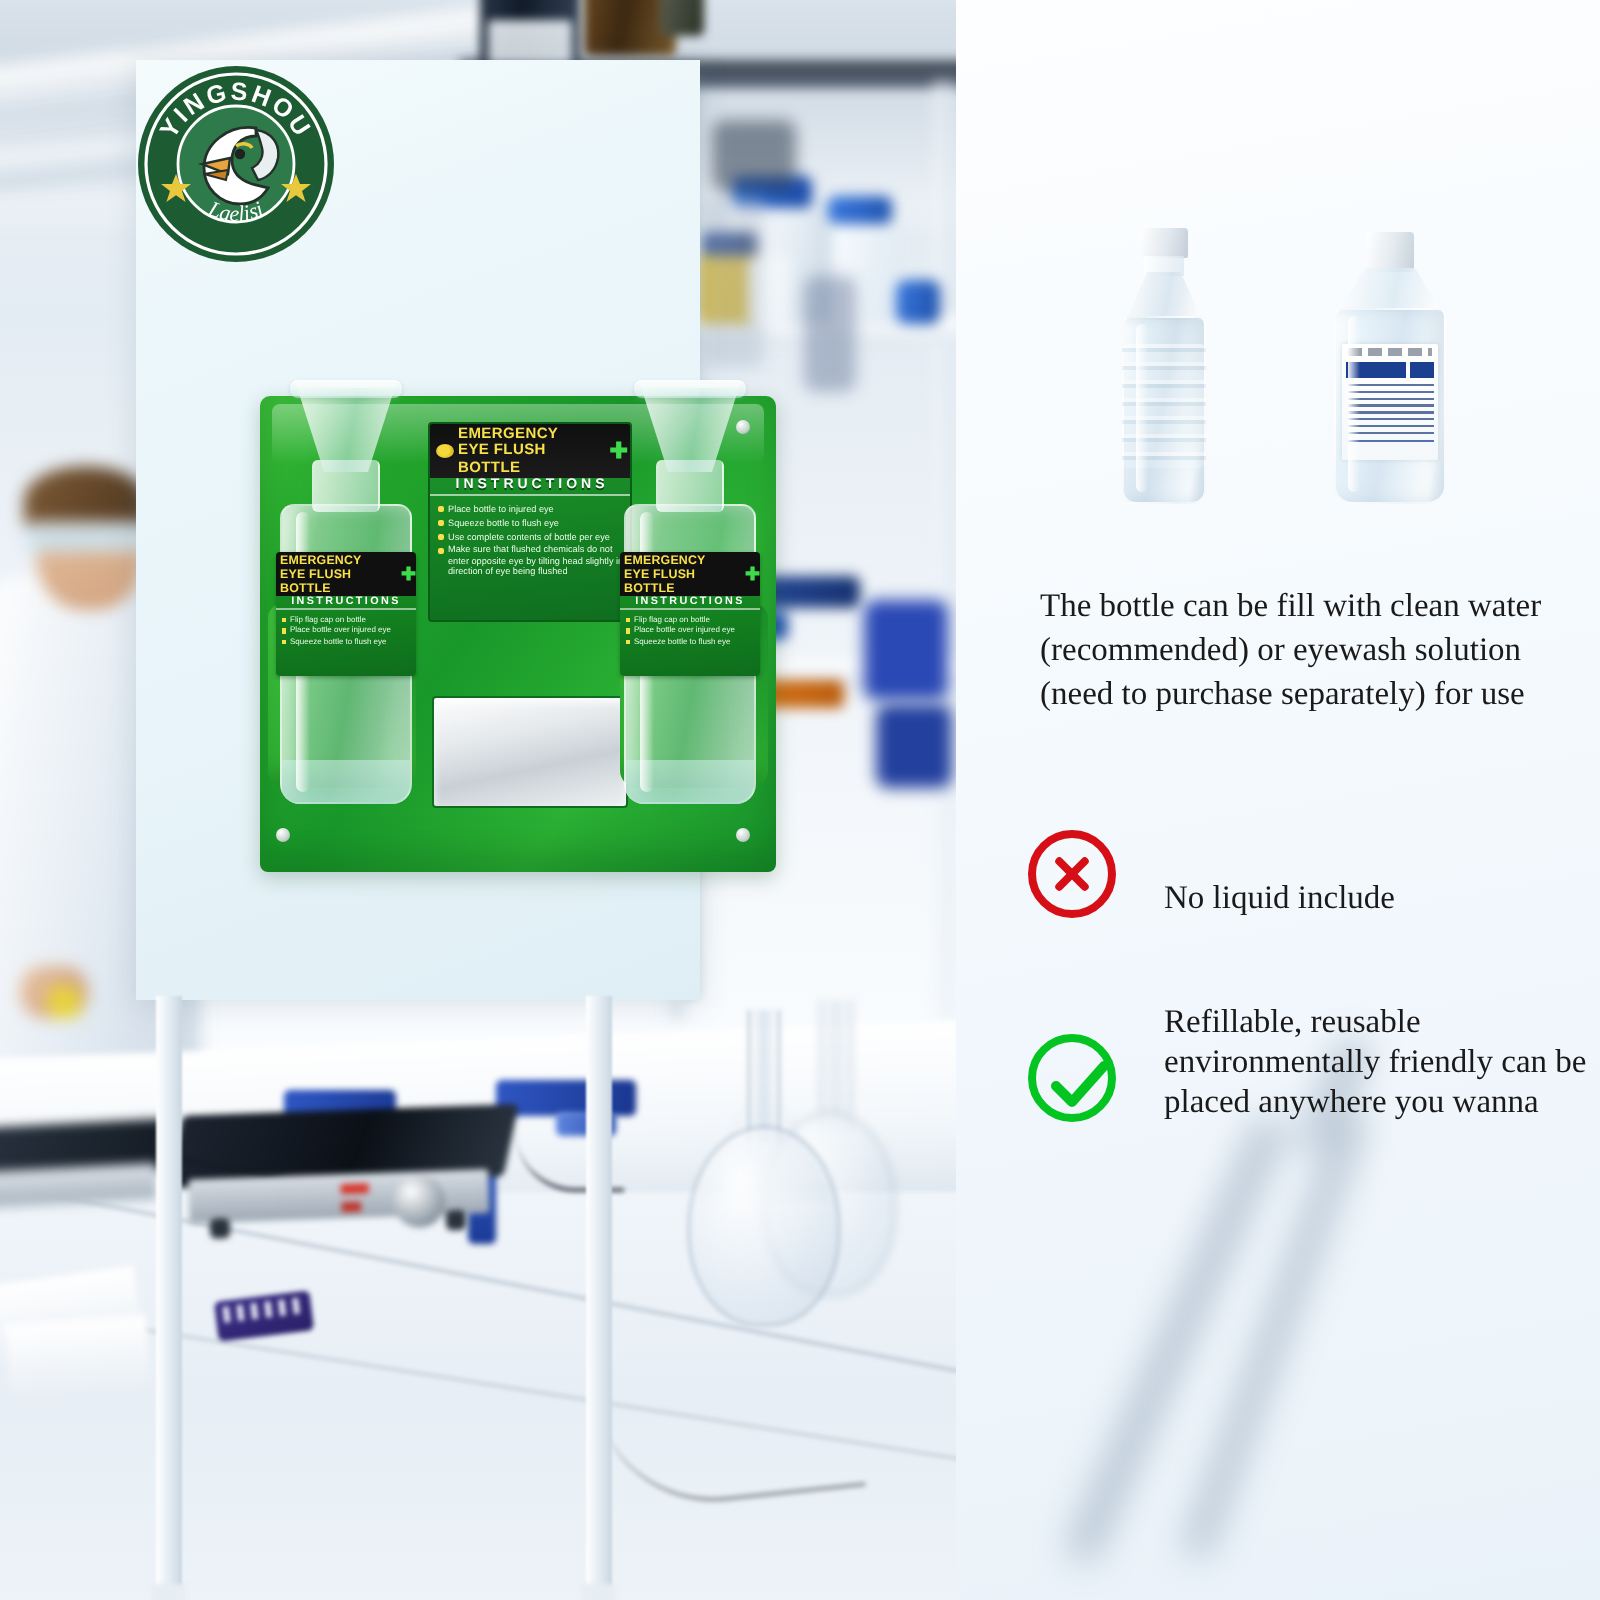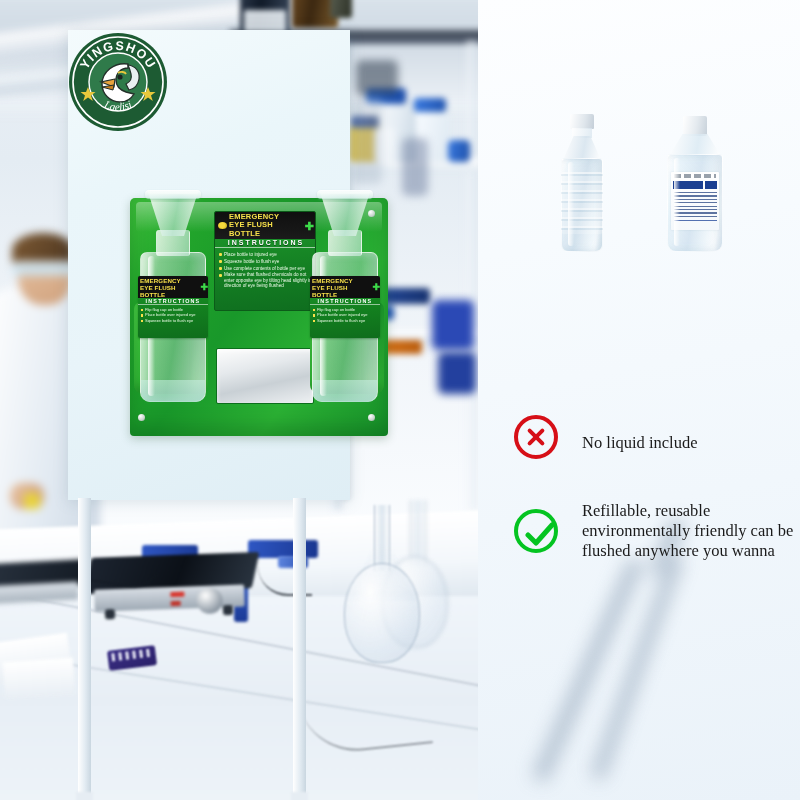--- a/index.html
+++ b/index.html
@@ -373,21 +373,21 @@
                  rgba(40,70,130,.75) 0 1.2px, transparent 1.2px 3.4px); }
   .sbl-line-end { position:absolute; left:3px; top:48px; width:43px; height:1.4px; background:#2a4f9e; opacity:.8; }
   .sb-hl { position:absolute; left:11px; top:42px; width:6px; height:88px;
            background:linear-gradient(90deg,rgba(255,255,255,.92),rgba(255,255,255,0)); border-radius:3px; }
 
   
   .lead {
     position:absolute; left:42px; top:292px; width:268px;
     font-size:16.5px; line-height:22px; color:#1a1a1a;
   }
-  .feature { position:absolute; display:flex; align-items:center; }
+  .feature { position:absolute; display:flex; align-items:flex-end; }
   .f1 { left:36px; top:415px; width:286px; }
   .f2 { left:36px; top:500px; width:286px; }
   .badge { flex:0 0 auto; width:44px; height:44px; border-radius:50%; position:relative; }
   .badge-x { border:4px solid #d60f17; }
   .badge-x:before, .badge-x:after {
     content:""; position:absolute; left:7px; top:16px; width:22px; height:4px;
     background:#d60f17; border-radius:2px;
   }
   .badge-x:before { transform:rotate(45deg); }
   .badge-x:after { transform:rotate(-45deg); }
@@ -636,28 +636,29 @@
           <div class="sbl-toptext"></div>
           <div class="sbl-bar1"></div>
           <div class="sbl-bar2"></div>
           <div class="sbl-lines"></div>
           <div class="sbl-line-end"></div>
         </div>
         <div class="sb-hl"></div>
       </div>
     </div>
 
+    <div class="lead">The bottle can be fill with clean water  (recommended) or eyewash solution (need to purchase separately) for use</div>
 
     <div class="feature f1">
       <div class="badge badge-x"></div>
       <div class="f-text">No liquid include</div>
     </div>
 
     <div class="feature f2">
       <div class="badge badge-check">
         <svg width="30" height="28" viewBox="0 0 30 28">
           <path d="M3 14 L11 22 L27 4" fill="none" stroke="#04c421" stroke-width="5" stroke-linecap="round" stroke-linejoin="round"></path>
         </svg>
       </div>
-      <div class="f-text">Refillable, reusable environmentally friendly can be flushed anywhere you wanna</div>
+      <div class="f-text">Refillable, reusable environmentally friendly can be placed anywhere you wanna</div>
     </div>
   </div>
 </div>
 
 </body></html>

